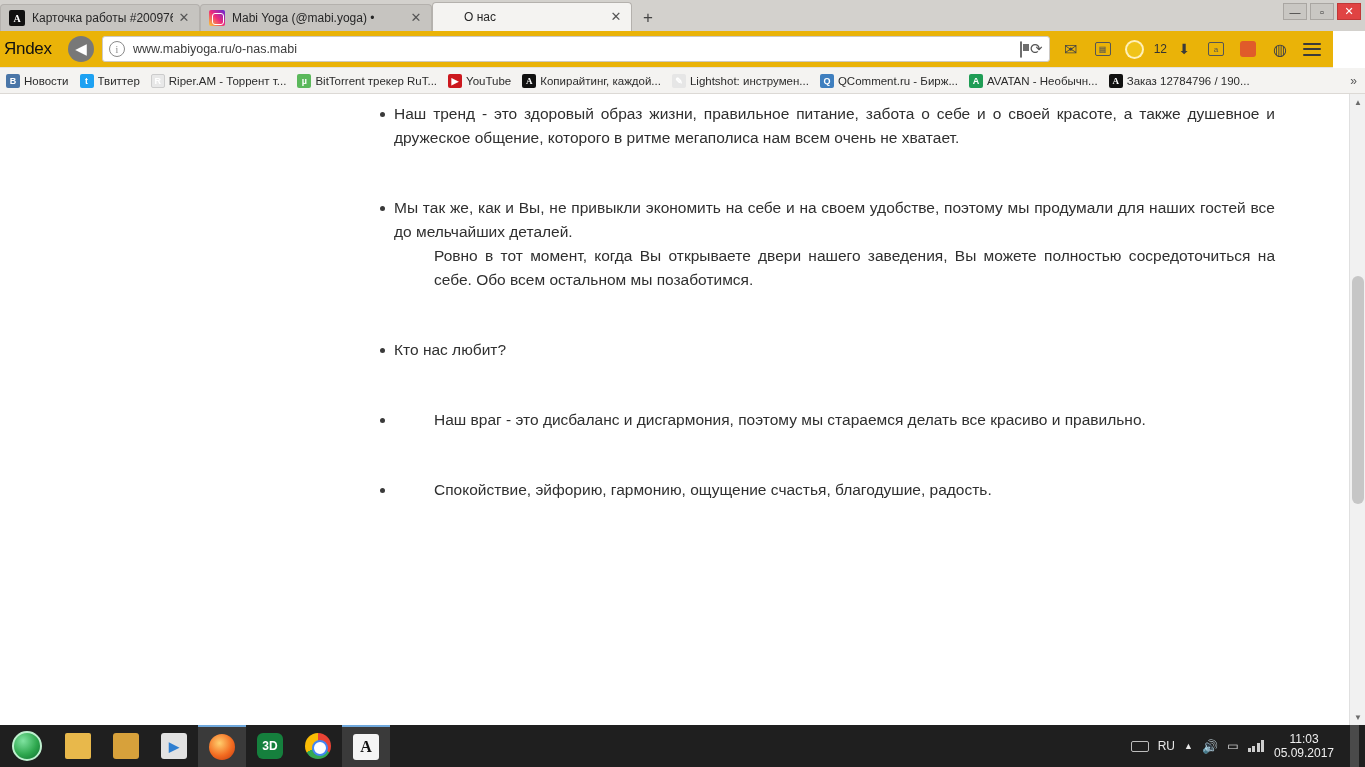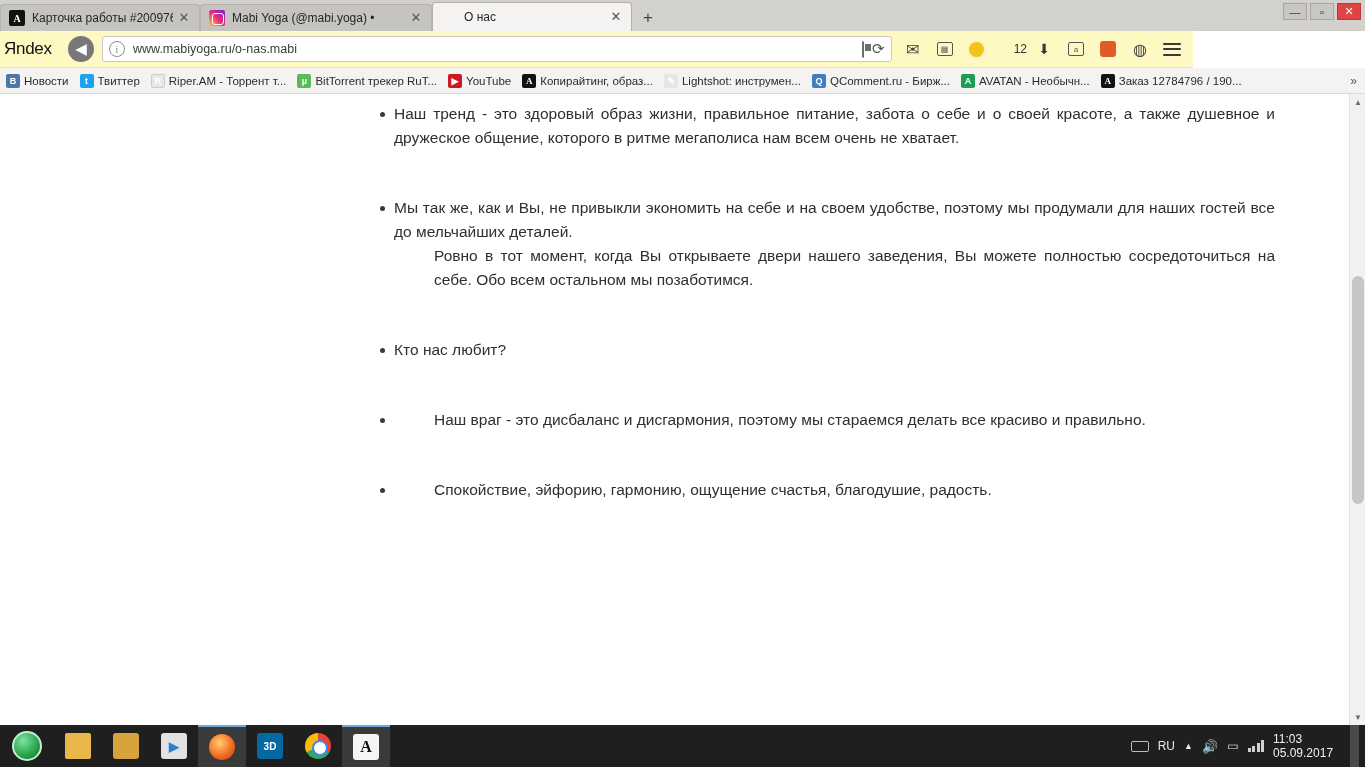--- a/index.html
+++ b/index.html
@@ -100,22 +100,22 @@
     background: #c9c7c3;
     border: 1px solid #a9a6a2;
     display: flex; align-items: center; justify-content: center;
     font-size: 11px; color: #333;
   }
   .winbtn.close { background: #e04343; border-color: #c03737; color: #fff; }
 
   
   .navbar {
     position: absolute; top: 31px; left: 0;
-    width: 1193px; height: 37px;
-    background: #fef9c3;
+    width: 1333px; height: 37px;
+    background: #eab308;
     display: flex; align-items: center;
     border-bottom: 1px solid #e3e1de;
   }
   .yandex-logo {
     width: 62px; margin-left: 4px;
     font-size: 17px; color: #111;
     font-family: "Liberation Sans", sans-serif;
     letter-spacing: -0.3px;
   }
   .nav-icon-btn {
@@ -162,21 +162,21 @@
   }
   .reader-ico::after {
     content:""; position:absolute; left: 2px; top: 2px;
     width: 6px; height: 7px; background: #6d6d6d;
   }
   .reload-ico { font-size: 15px; color: #555; }
   .nav-right {
     display: flex; align-items: center; padding-right: 6px; gap: 2px;
   }
   .badge-num {
-    font-size: 12px; color: #333; margin-left: 20px;
+    font-size: 12px; color: #333; margin-left: 2px;
   }
   .sun {
     width: 15px; height: 15px; border-radius: 50%;
     background: #f0c419;
     box-shadow: 0 0 0 2px #fff0b8;
   }
   .hamburger {
     width: 18px; height: 13px;
     display: flex; flex-direction: column; justify-content: space-between;
   }
@@ -320,21 +320,21 @@
     display: flex; align-items: center; justify-content: center;
     font-size: 13px; font-weight: bold; color: #fff;
   }
   .ico-explorer { background: #e8b84b; border-radius: 2px; }
   .ico-files { background: #d7a13b; }
   .ico-media { background: #e2e2e2; color: #2f7fd1; }
   .ico-ff {
     background: radial-gradient(circle at 40% 35%, #ffcf6e 0%, #f36c21 55%, #c1350e 100%);
     border-radius: 50%;
   }
-  .ico-video { background: #0369a1; font-size: 10px; }
+  .ico-video { background: #15803d; font-size: 12px; border-radius: 6px; }
   .ico-chrome {
     background: conic-gradient(#ea4335 0deg 120deg, #34a853 120deg 240deg, #fbbc05 240deg 360deg);
     border-radius: 50%;
     position: relative;
   }
   .ico-chrome::after{
     content:""; position:absolute; left:7px; top:7px; width:12px; height:12px;
     background:#fff; border-radius:50%; border:2px solid #4285f4;
   }
   .ico-app-a { background: #f5f5f5; color: #111; font-family: "Liberation Serif", serif; font-size: 16px; }
@@ -354,21 +354,21 @@
   .tray .net { font-size: 12px; }
   .tray .bars {
     display: flex; align-items: flex-end; gap: 1.5px; height: 12px;
   }
   .tray .bars i { display:block; width:3px; background:#cfcfcf; }
   .tray .bars i:nth-child(1){height:4px}
   .tray .bars i:nth-child(2){height:6px}
   .tray .bars i:nth-child(3){height:9px}
   .tray .bars i:nth-child(4){height:12px}
   .clock {
-    text-align: left; line-height: 14px; font-size: 12px; color: #f0f0f0;
+    text-align: center; line-height: 14px; font-size: 12px; color: #f0f0f0;
     min-width: 62px;
   }
   .show-desktop {
     width: 9px; height: 42px; background: #4a4a4a; margin-left: 6px;
   }
 </style>
 </head>
 <body>
 
 <div id="app">
@@ -455,21 +455,21 @@
     <div class="bm">
       <span class="bm-ico ico-bt">µ</span>
       <span class="bm-label">BitTorrent трекер RuT...</span>
     </div>
     <div class="bm">
       <span class="bm-ico ico-yt">▶</span>
       <span class="bm-label">YouTube</span>
     </div>
     <div class="bm">
       <span class="bm-ico ico-copy">A</span>
-      <span class="bm-label">Копирайтинг, образ...</span>
+      <span class="bm-label">Копирайтинг, каждой...</span>
     </div>
     <div class="bm">
       <span class="bm-ico ico-ls">✎</span>
       <span class="bm-label">Lightshot: инструмен...</span>
     </div>
     <div class="bm">
       <span class="bm-ico ico-qc">Q</span>
       <span class="bm-label">QComment.ru - Бирж...</span>
     </div>
     <div class="bm">

